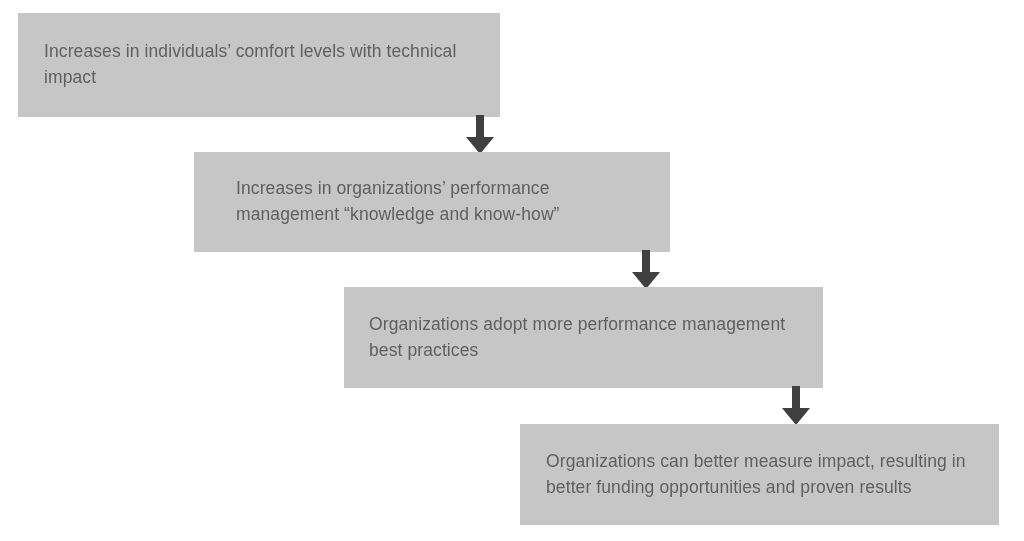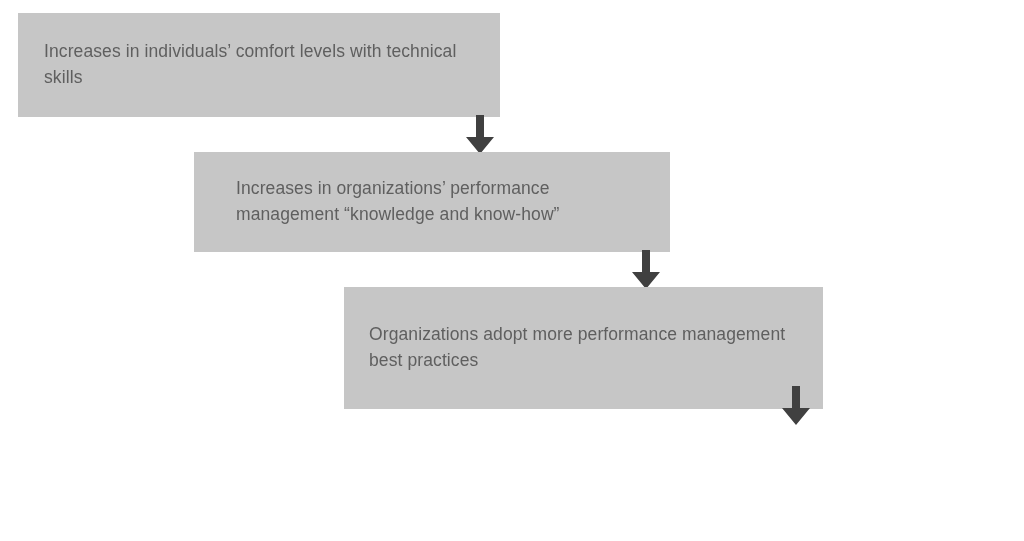--- a/index.html
+++ b/index.html
@@ -38,37 +38,37 @@
   .arrow svg {
     display: block;
   }
   
   #box-1 { left: 18px;  top: 13px;  width: 482px; height: 104px; }
   #box-1 .flow-box-text { padding-left: 26px; padding-right: 18px; }
   
   #box-2 { left: 194px; top: 152px; width: 476px; height: 100px; }
   #box-2 .flow-box-text { padding-left: 42px; padding-right: 18px; }
   
-  #box-3 { left: 344px; top: 287px; width: 479px; height: 122px; }
+  #box-3 { left: 344px; top: 287px; width: 479px; height: 101px; }
   #box-3 .flow-box-text { padding-left: 25px; padding-right: 18px; }
   
   #box-4 { left: 520px; top: 424px; width: 479px; height: 101px; }
   #box-4 .flow-box-text { padding-left: 26px; padding-right: 18px; }
   
   #arrow-1 { left: 461px; top: 115px; }
   #arrow-2 { left: 627px; top: 250px; }
   #arrow-3 { left: 777px; top: 386px; }
 </style>
 </head>
 <body>
 
 <div id="canvas">
 
   <div class="flow-box" id="box-1">
-    <span class="flow-box-text">Increases in individuals’ comfort levels with technical skills</span>
+    <span class="flow-box-text">Increases in individuals’ comfort levels with technical impact</span>
   </div>
 
   <div class="arrow" id="arrow-1">
     <svg width="38" height="40" viewBox="0 0 38 40" xmlns="http://www.w3.org/2000/svg">
       <path d="M15 0 H23 V22 H33 L19 39 L5 22 H15 Z" fill="#404040"></path>
     </svg>
   </div>
 
   <div class="flow-box" id="box-2">
     <span class="flow-box-text">Increases in organizations’ performance management “knowledge and know-how”</span>
@@ -83,14 +83,17 @@
   <div class="flow-box" id="box-3">
     <span class="flow-box-text">Organizations adopt more performance management best practices</span>
   </div>
 
   <div class="arrow" id="arrow-3">
     <svg width="38" height="40" viewBox="0 0 38 40" xmlns="http://www.w3.org/2000/svg">
       <path d="M15 0 H23 V22 H33 L19 39 L5 22 H15 Z" fill="#404040"></path>
     </svg>
   </div>
 
+  <div class="flow-box" id="box-4">
+    <span class="flow-box-text">Organizations can better measure impact, resulting in better funding opportunities and proven results</span>
+  </div>
 
 </div>
 
 </body></html>

